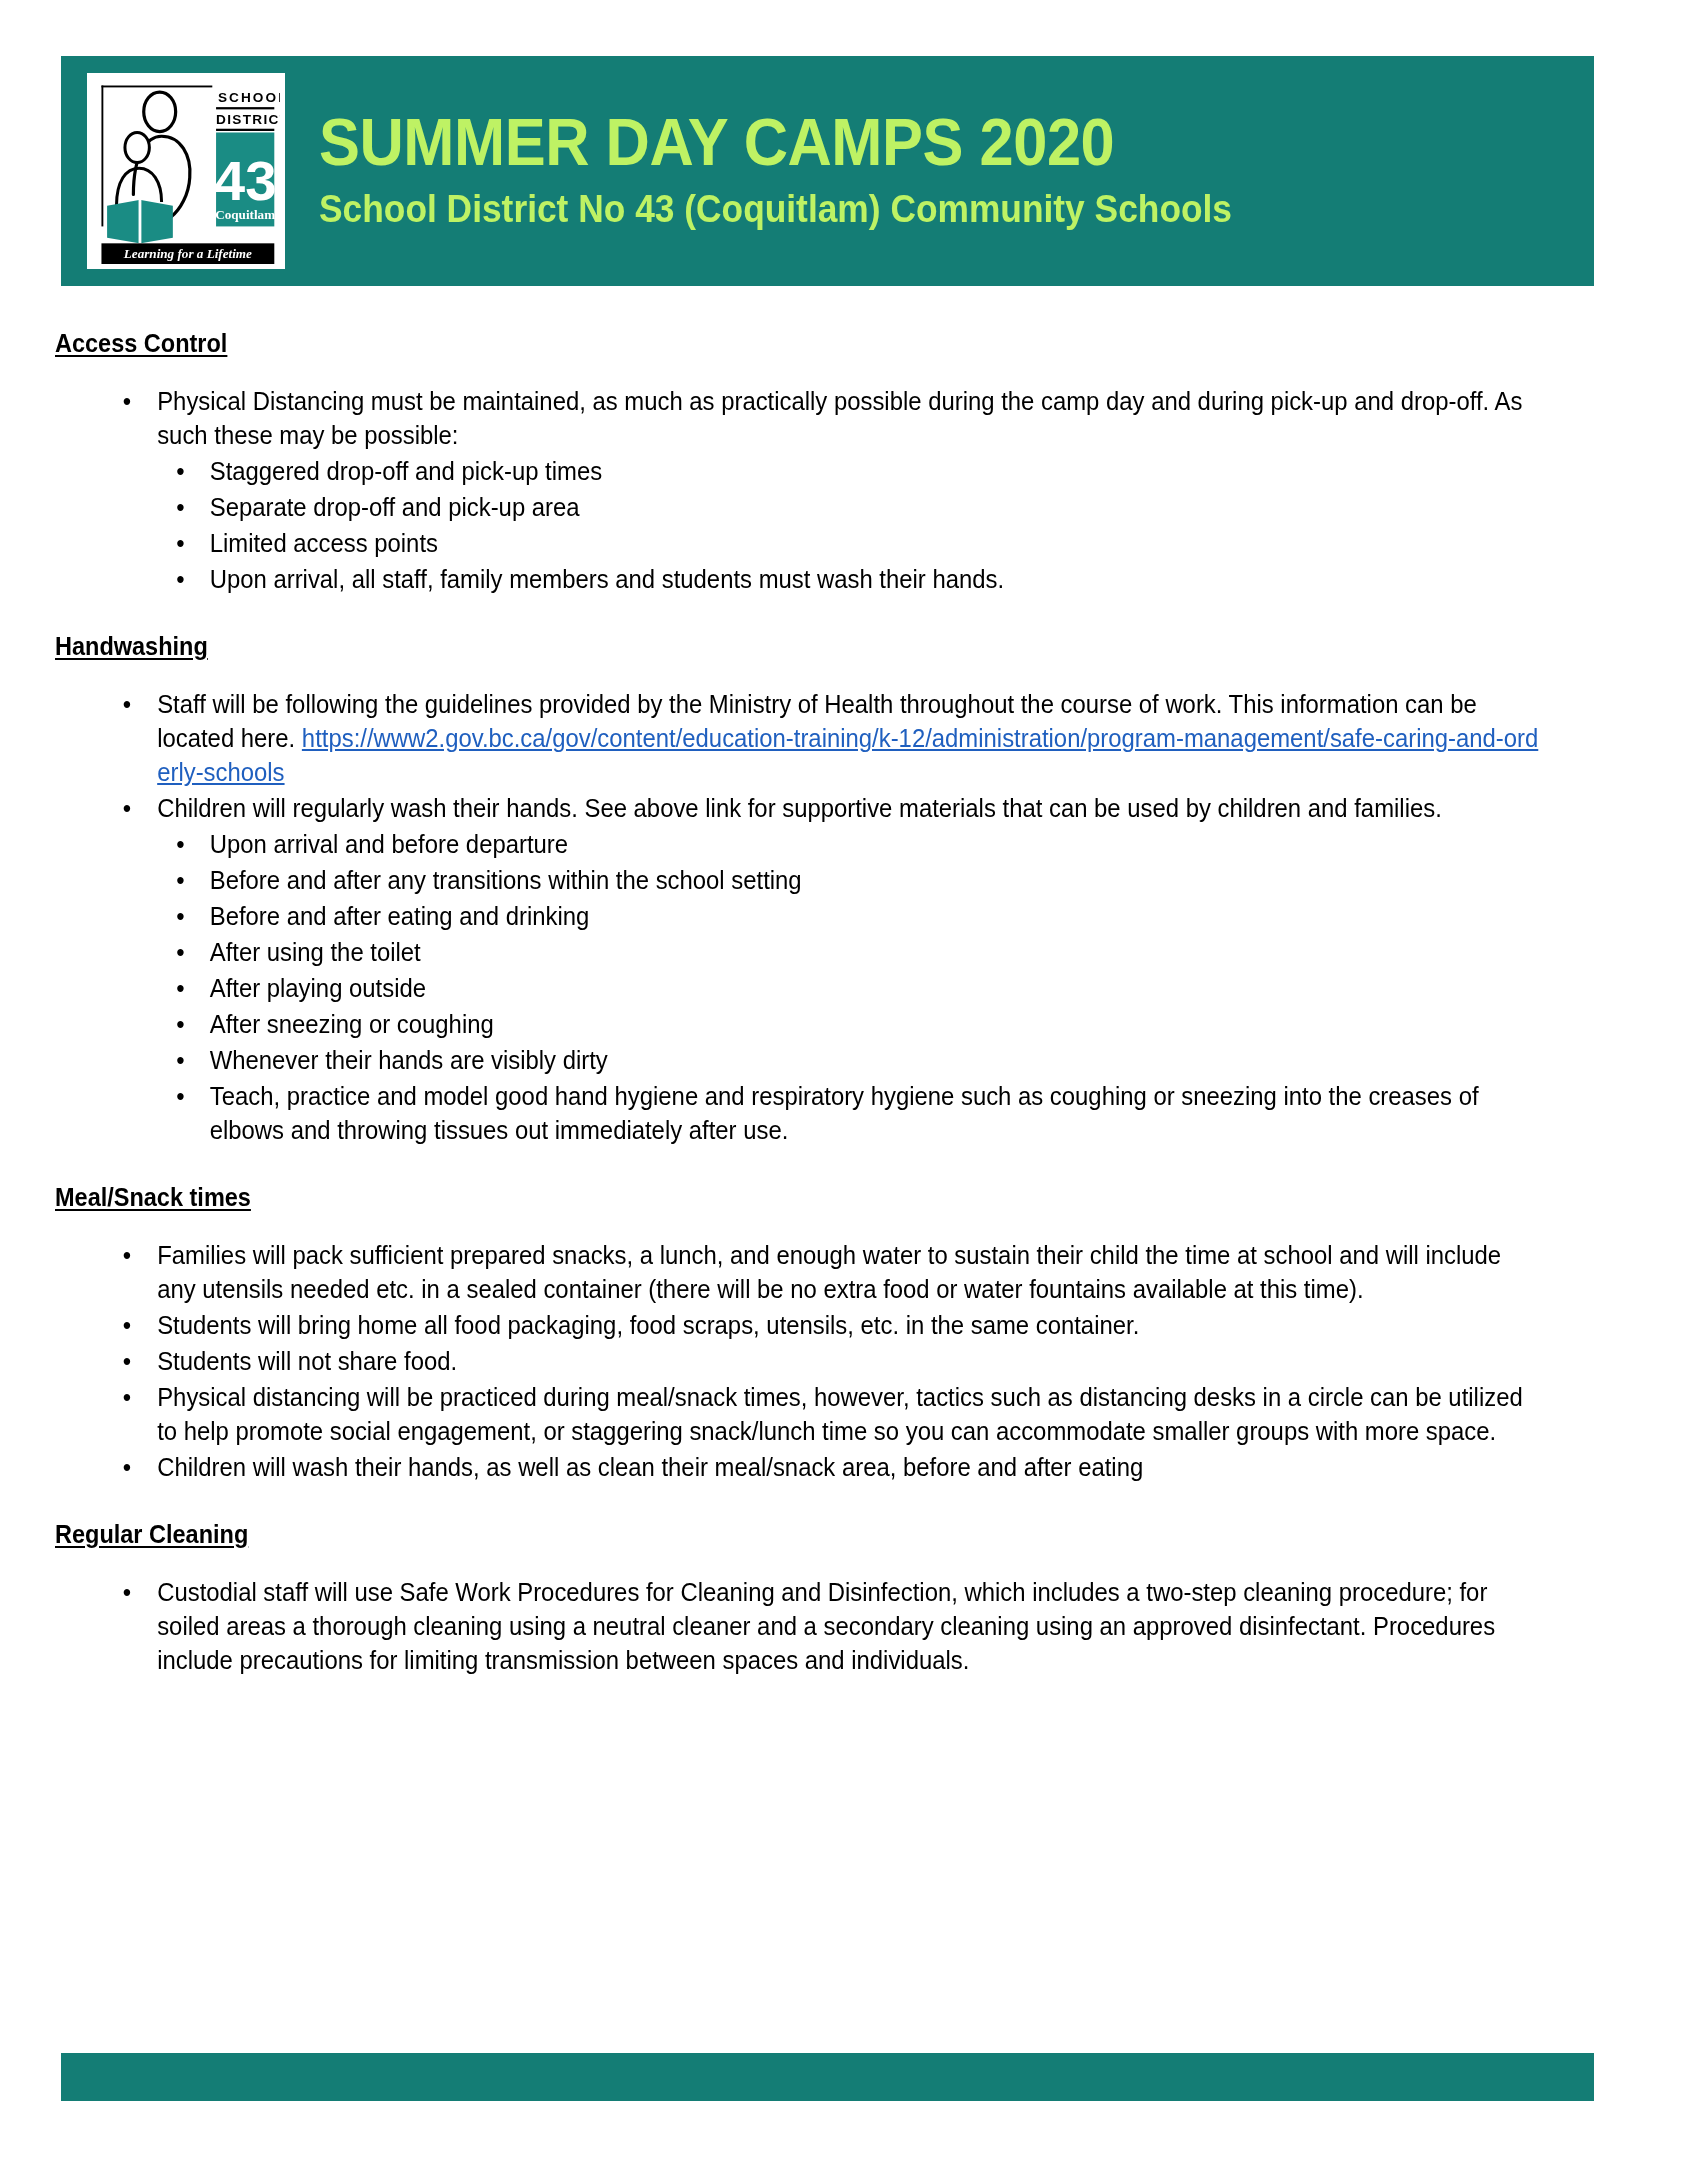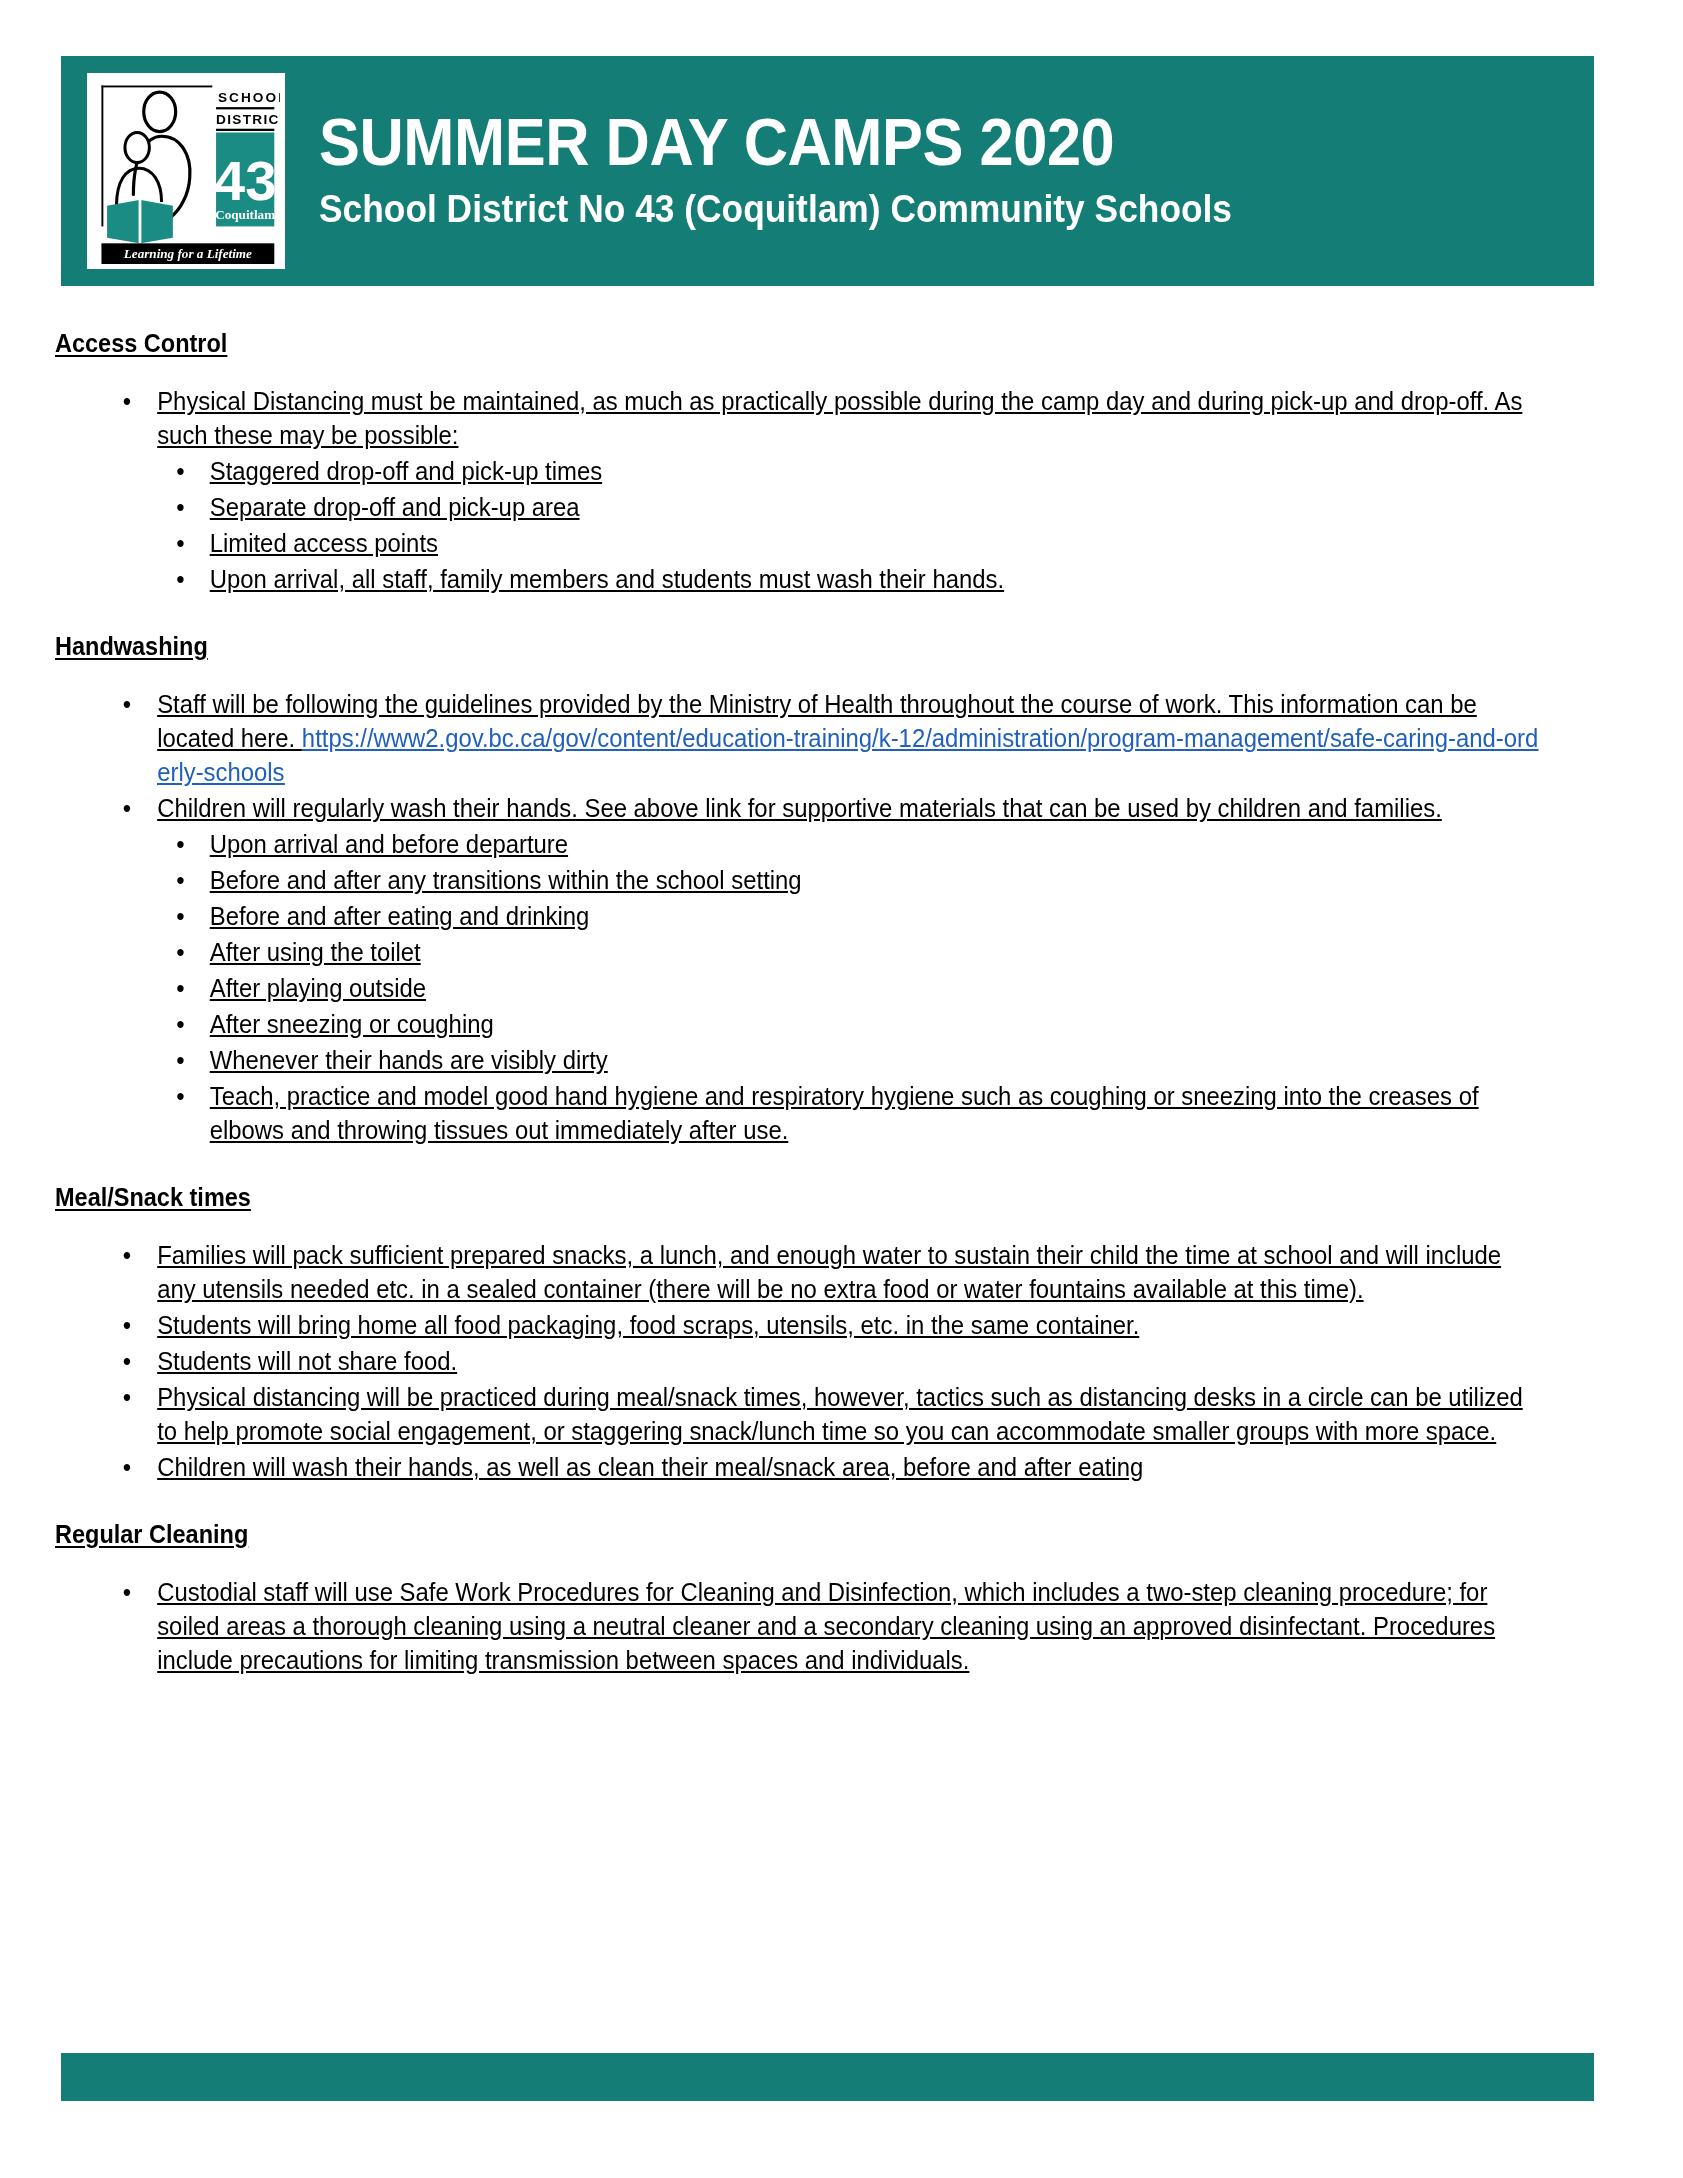--- a/index.html
+++ b/index.html
@@ -49,21 +49,21 @@
     width: 100%;
     height: 100%;
     position: relative;
   }
 
   .header-text {
     margin-left: 34px;
     display: flex;
     flex-direction: column;
     justify-content: center;
-    color: #ffffff;
+    color: #bef264;
   }
   .header-title {
     font-size: 66px;
     font-weight: bold;
     line-height: 1.02;
     letter-spacing: -0.5px;
     transform: scaleX(0.93);
     transform-origin: left center;
     white-space: nowrap;
   }
@@ -76,21 +76,20 @@
     transform-origin: left center;
     white-space: nowrap;
   }
 
   
   .content {
     position: absolute;
     left: 55px;
     top: 329px;
     width: 1554px;
-    text-decoration: underline;
   }
 
   .section {
     margin-bottom: 0;
   }
 
   .section-heading {
     font-size: 25px;
     font-weight: bold;
     text-decoration: underline;

